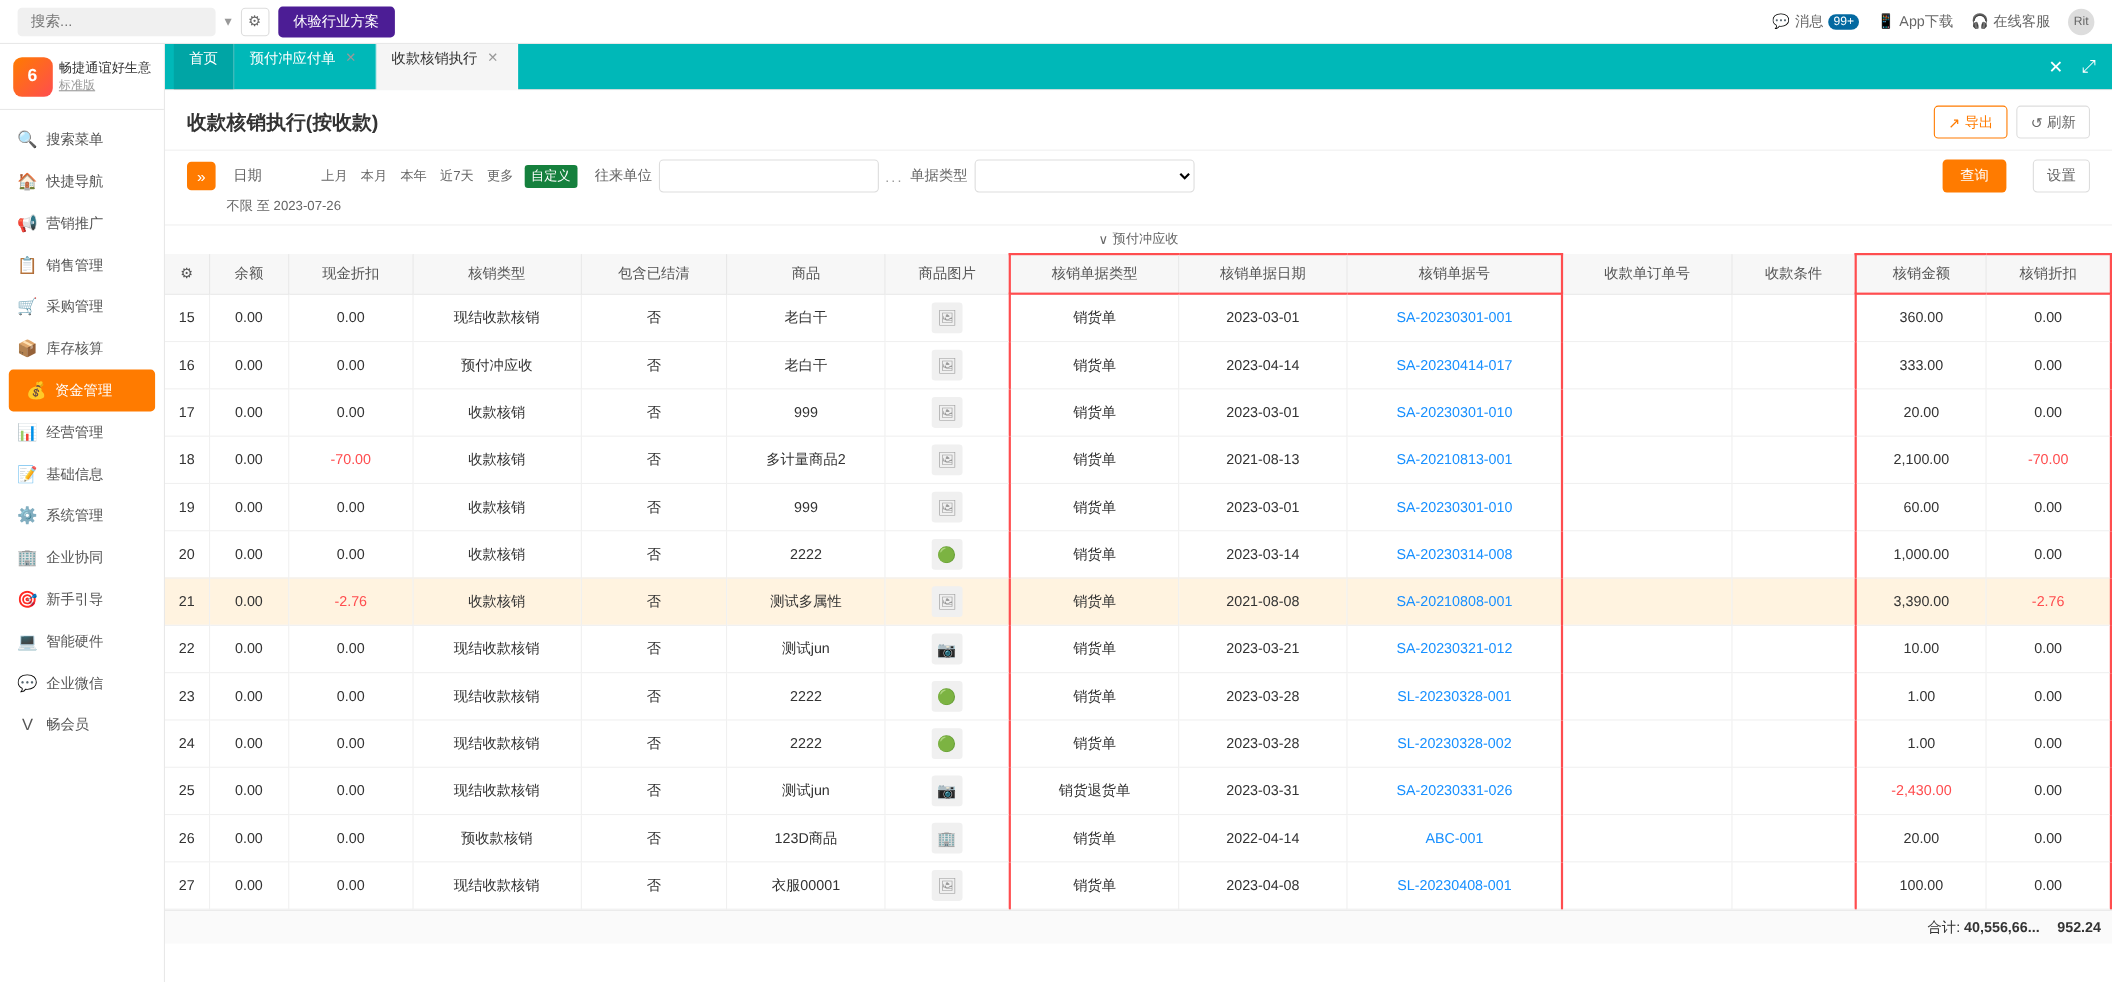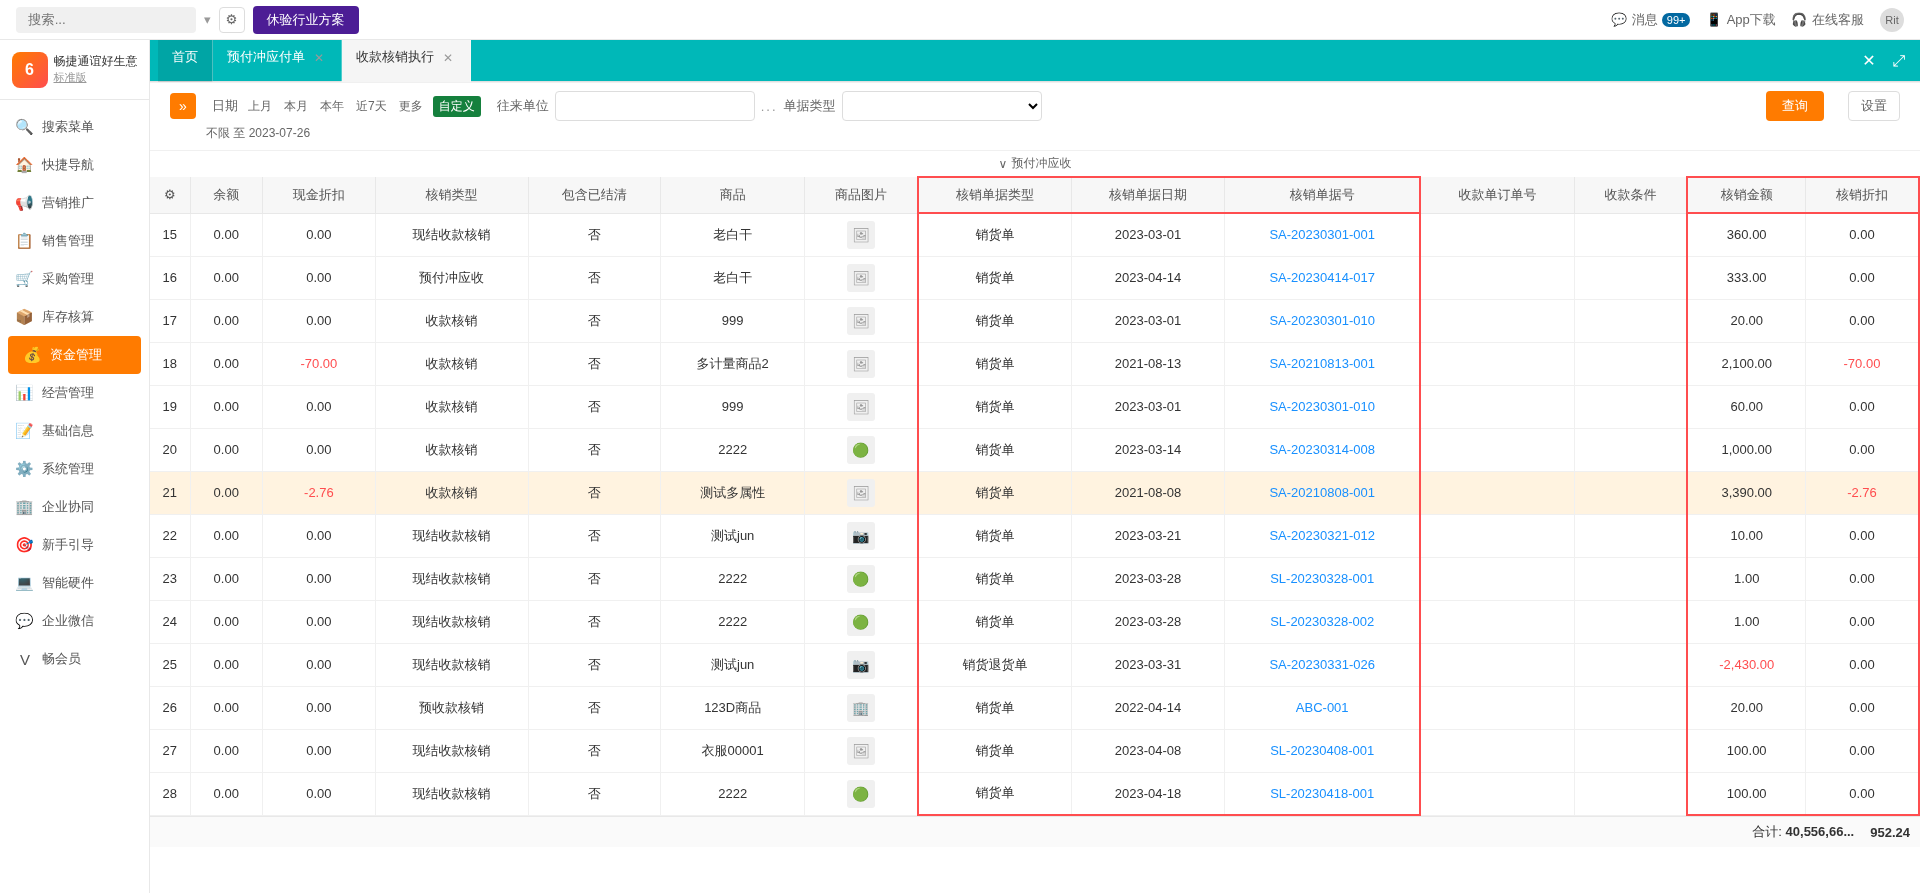--- a/index.html
+++ b/index.html
@@ -56,22 +56,22 @@
     
     .tab-bar {
       background: #fff;
       border-bottom: 1px solid #e0e0e0;
       display: flex;
       align-items: center;
       height: 42px;
       padding: 0 8px;
     }
     .tab {
-      display: flex; align-items: flex-end; gap: 6px;
-      padding: 16px 14px; height: 42px;
+      display: flex; align-items: flex-start; gap: 6px;
+      padding: 4px 14px; height: 42px;
       cursor: pointer; color: #666; font-size: 13px;
       border-right: 1px solid #e8e8e8;
       white-space: nowrap;
     }
     .tab.active { background: #fff; color: #333; border-bottom: 2px solid #00c5c5; font-weight: 500; }
     .tab-close { color: #999; font-size: 12px; width: 16px; height: 16px; display: flex; align-items: center; justify-content: center; border-radius: 50%; }
     .tab-bar-actions { margin-left: auto; display: flex; align-items: center; gap: 4px; }
     .tab-action-btn { width: 26px; height: 26px; border: none; background: none; cursor: pointer; color: #666; font-size: 16px; display: flex; align-items: center; justify-content: center; }
 
     
@@ -97,21 +97,21 @@
       border-bottom: 1px solid #f0f0f0;
     }
     .filter-row { display: flex; align-items: center; gap: 16px; flex-wrap: wrap; }
     .filter-expand-btn {
       background: #ff7b00; color: #fff; border: none; border-radius: 4px;
       width: 26px; height: 26px; cursor: pointer; font-size: 14px;
       display: flex; align-items: center; justify-content: center;
     }
     .filter-group { display: flex; align-items: center; gap: 6px; }
     .filter-label { color: #666; font-size: 13px; }
-    .filter-date-links { display: flex; gap: 4px; }
+    .filter-date-links { display: flex; gap: 4px; margin-left: 44px; }
     .date-link { color: #666; font-size: 12px; cursor: pointer; padding: 2px 4px; }
     .date-link.custom { background: #15803d; color: #fff; border-radius: 3px; padding: 2px 6px; }
     .filter-input { border: 1px solid #ddd; border-radius: 4px; padding: 4px 10px; width: 200px; height: 30px; font-size: 13px; }
     .filter-dots { color: #999; letter-spacing: 2px; }
     .filter-select { border: 1px solid #ddd; border-radius: 4px; padding: 4px 10px; width: 200px; height: 30px; font-size: 13px; background: #fff; }
     .btn-query { background: #ff7b00; color: #fff; border: none; border-radius: 4px; padding: 5px 16px; cursor: pointer; font-size: 13px; }
     .btn-setting { border: 1px solid #ddd; color: #666; background: #fff; border-radius: 4px; padding: 5px 12px; cursor: pointer; font-size: 13px; }
 
     
     .expand-more { display: flex; justify-content: center; padding: 4px 0; cursor: pointer; color: #666; font-size: 12px; gap: 4px; align-items: center; }
@@ -273,20 +273,33 @@
         </div>
         <div class="tab-bar-actions">
   <button class="tab-action-btn">✕</button>
   <button class="tab-action-btn">⤢</button>
 </div>
       </div>
 
     <div class="page-content">
       <div class="page-inner">
 
+        <div class="page-header">
+          <h2 class="page-title">收款核销执行(按收款)</h2>
+          <div class="header-actions">
+            <button class="btn-export">
+              <span>↗</span>
+              <span>导出</span>
+            </button>
+            <button class="btn-refresh">
+              <span>↺</span>
+              <span>刷新</span>
+            </button>
+          </div>
+        </div>
 
         <div class="filter-bar">
           <div class="filter-row">
             <button class="filter-expand-btn">»</button>
             <div class="filter-group">
               <span class="filter-label">日期</span>
               <div class="filter-date-links" id="date-links">
                   <span class="date-link">上月</span>
                   <span class="date-link">本月</span>
                   <span class="date-link">本年</span>
@@ -539,36 +552,20 @@
                   <td>衣服00001</td>
                   <td><span class="img-placeholder">🖼</span></td>
                   <td style="border-left: 2px solid rgb(255, 77, 79);">销货单</td>
                   <td>2023-04-08</td>
                   <td style="border-right: 2px solid rgb(255, 77, 79); margin-top: 32px;"><a class="link-text">SL-20230408-001</a></td>
                   <td></td>
                   <td></td>
                   <td style="border-left: 2px solid rgb(255, 77, 79);">100.00</td>
                   <td style="border-right: 2px solid rgb(255, 77, 79);">0.00</td>
                 </tr>
-                <tr>
-                  <td>28</td>
-                  <td>0.00</td>
-                  <td>0.00</td>
-                  <td>现结收款核销</td>
-                  <td>否</td>
-                  <td>2222</td>
-                  <td><span class="img-placeholder">🟢</span></td>
-                  <td style="border-left: 2px solid rgb(255, 77, 79); border-bottom: 2px solid rgb(255, 77, 79);">销货单</td>
-                  <td style="border-bottom: 2px solid rgb(255, 77, 79);">2023-04-18</td>
-                  <td style="border-right: 2px solid rgb(255, 77, 79); border-bottom: 2px solid rgb(255, 77, 79);"><a class="link-text">SL-20230418-001</a></td>
-                  <td></td>
-                  <td></td>
-                  <td style="border-left: 2px solid rgb(255, 77, 79); border-bottom: 2px solid rgb(255, 77, 79);">100.00</td>
-                  <td style="border-right: 2px solid rgb(255, 77, 79); border-bottom: 2px solid rgb(255, 77, 79);">0.00</td>
-                </tr>
               </tbody>
           </table>
           <div class="table-footer">
             <span class="footer-total">
               合计: <span id="footer-amount">40,556,66...</span>
             </span>
             <span class="footer-total">
               <span id="footer-discount">952.24</span>
             </span>
           </div>

